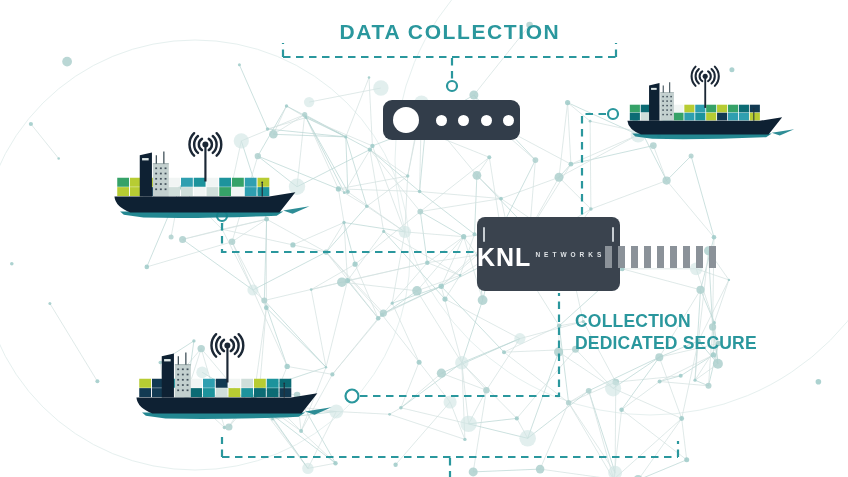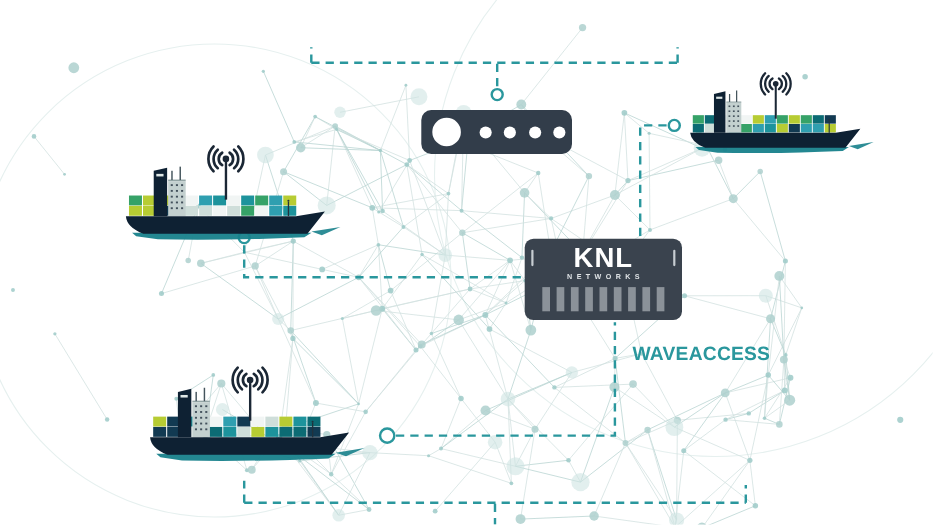--- a/index.html
+++ b/index.html
@@ -24,21 +24,21 @@
   .cdev{
     position:absolute;left:383px;top:100px;width:137px;height:40px;
     background:var(--device-dark,#323d4a);border-radius:9px;
   }
   .cdev-cam{position:absolute;left:10px;top:7px;width:26px;height:26px;border-radius:50%;background:#fff;}
   .cdev-dot{position:absolute;top:14.5px;width:11px;height:11px;border-radius:50%;background:#fff;}
   
   .knl{
     position:absolute;left:477px;top:217px;width:143px;height:74px;
     background:var(--knl-device,#3a434e);border-radius:8px;
-    display:flex;flex-direction:column;align-items:center;
+    display:flex;flex-direction:row;align-items:center;
   }
   .knl-brand{color:#ffffff;font-size:25px;font-weight:bold;line-height:25px;margin-top:6px;letter-spacing:1px;}
   .knl-sub{color:#dfe3e6;font-size:6.5px;font-weight:bold;letter-spacing:4px;margin-top:1px;text-indent:4px;}
   .knl-bars{display:flex;gap:6px;margin-top:5px;}
   .knl-bar{width:7px;height:22px;background:var(--heatsink-bar,#8b9299);}
   .knl-tick{position:absolute;top:10px;width:2px;height:15px;background:#c7cdd2;border-radius:1px;}
   .knl-tick.left{left:6px}.knl-tick.right{right:6px}
   
   .dash{fill:none;stroke:var(--accent,#2a979d);stroke-width:2.2;stroke-dasharray:7.5 5.5;}
   .node{fill:#ffffff;stroke:var(--accent,#2a979d);stroke-width:2.2;}
@@ -796,17 +796,19 @@
       <div class="knl-bar"></div>
       <div class="knl-bar"></div>
       <div class="knl-bar"></div>
       <div class="knl-bar"></div>
       <div class="knl-bar"></div>
       <div class="knl-bar"></div>
       <div class="knl-bar"></div>
     </div>
   </div>
 
+  <div class="title">DATA COLLECTION</div>
   <div class="netlabel">
-    <div>WAVEACCESS</div>
+    <div>COLLECTION</div>
+    <div>DEDICATED SECURE</div>
   </div>
 
 </div>
 
 </body></html>

